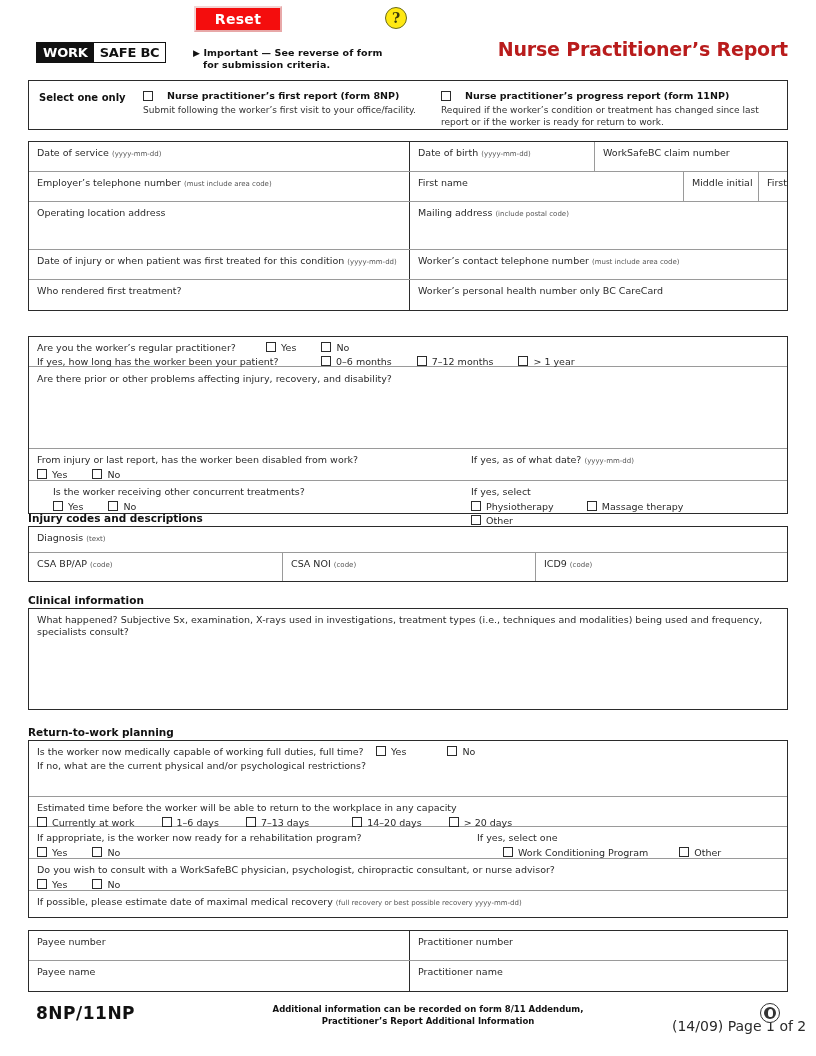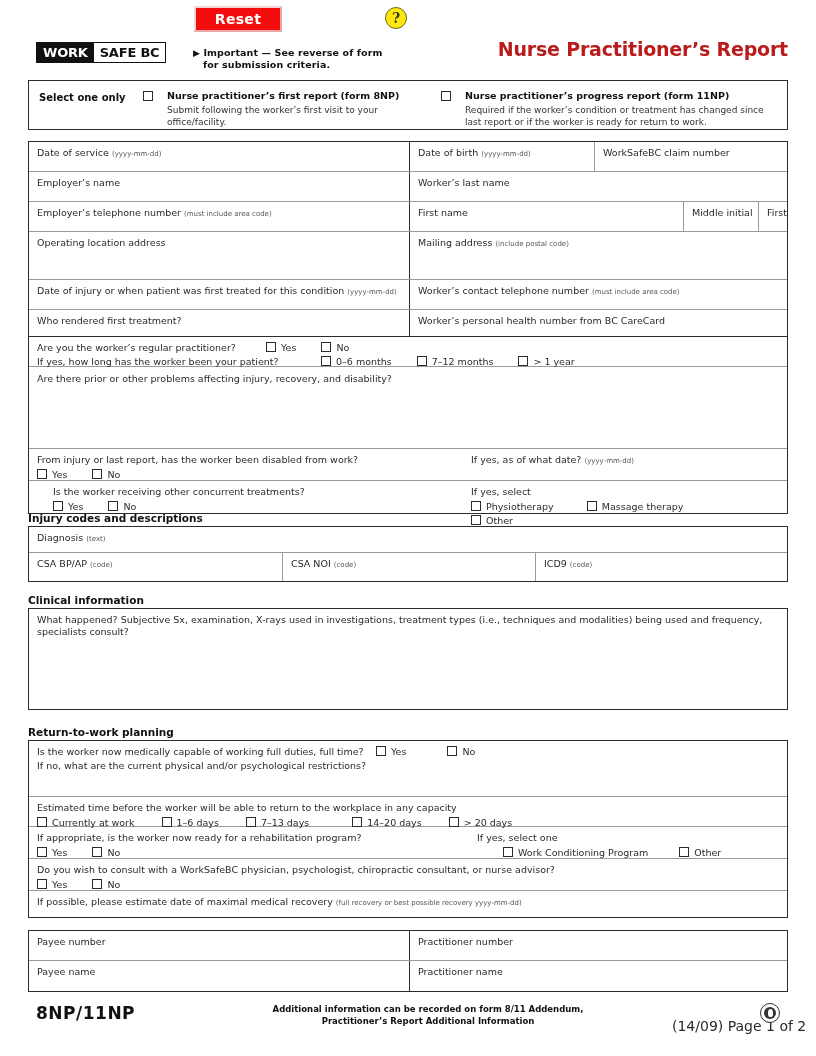--- a/index.html
+++ b/index.html
@@ -79,21 +79,21 @@
   .opt .cbx {
     position:absolute; left:0; top:1px;
     width:10px; height:10px; border:1.5px solid #2b2b2b; background:#fff;
     cursor:pointer;
   }
   .opt .ohead {
     margin-left: 24px; font-size: 9.5px; font-weight: bold; color:#111;
     line-height: 12px;
   }
   .opt .osub {
-    margin-left: 24px; font-size: 9px; color:#333; line-height: 11.5px;
+    font-size: 9px; color:#333; line-height: 11.5px;
     margin-top: 3px;
   }
 
   
   .tbl {
     position: absolute;
     border: 1.5px solid #2b2b2b;
     background: #fff;
   }
   .row { position: relative; border-bottom: 1px solid #9a9a9a; }
@@ -211,28 +211,20 @@
       </div>
       <div class="cell vsep" style="left:380px; width:185px;">
         <span>Date of birth</span>
         <span class="hint">(yyyy-mm-dd)</span>
       </div>
       <div class="cell vsep-thin" style="left:565px; right:0;">
         <span>WorkSafeBC claim number</span>
       </div>
     </div>
 
-    <div class="row">
-      <div class="cell" style="left:0; width:380px;">
-        <span>Employer’s name</span>
-      </div>
-      <div class="cell vsep" style="left:380px; right:0;">
-        <span>Worker’s last name</span>
-      </div>
-    </div>
 
     <div class="row">
       <div class="cell" style="left:0; width:380px;">
         <span>Employer’s telephone number</span>
         <span class="hint">(must include area code)</span>
       </div>
       <div class="cell vsep" style="left:380px; width:274px;">
         <span>First name</span>
       </div>
       <div class="cell vsep-thin" style="left:654px; width:75px;">
@@ -262,21 +254,21 @@
         <span>Worker’s contact telephone number</span>
         <span class="hint">(must include area code)</span>
       </div>
     </div>
 
     <div class="row">
       <div class="cell" style="left:0; width:380px;">
         <span>Who rendered first treatment?</span>
       </div>
       <div class="cell vsep" style="left:380px; right:0;">
-        <span>Worker’s personal health number from BC CareCard</span>
+        <span>Worker’s personal health number only BC CareCard</span>
       </div>
     </div>
   </div>
 
   <div class="tbl" id="prac-table">
 
     <div class="qrow" style="height:30px; padding:4px 8px;">
       <div class="qtext">
         <span style="display:inline-block; width:226px;">Are you the worker’s regular practitioner?</span>
         <span class="cbgroup"><span class="cb"></span><span class="cblabel">Yes</span></span>

